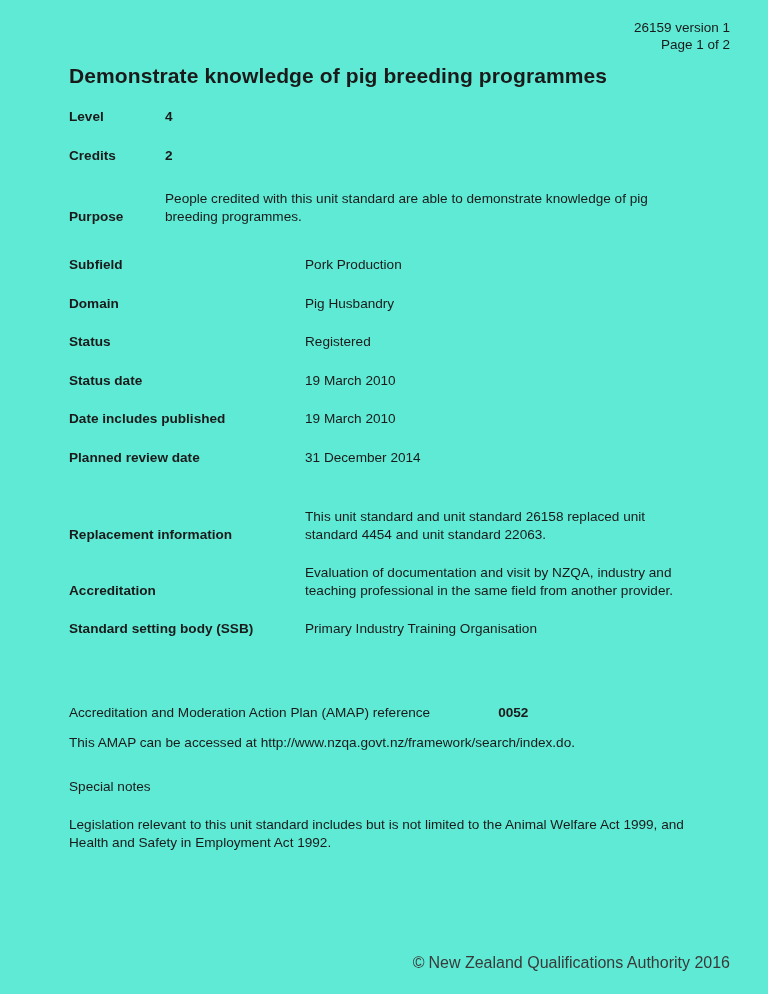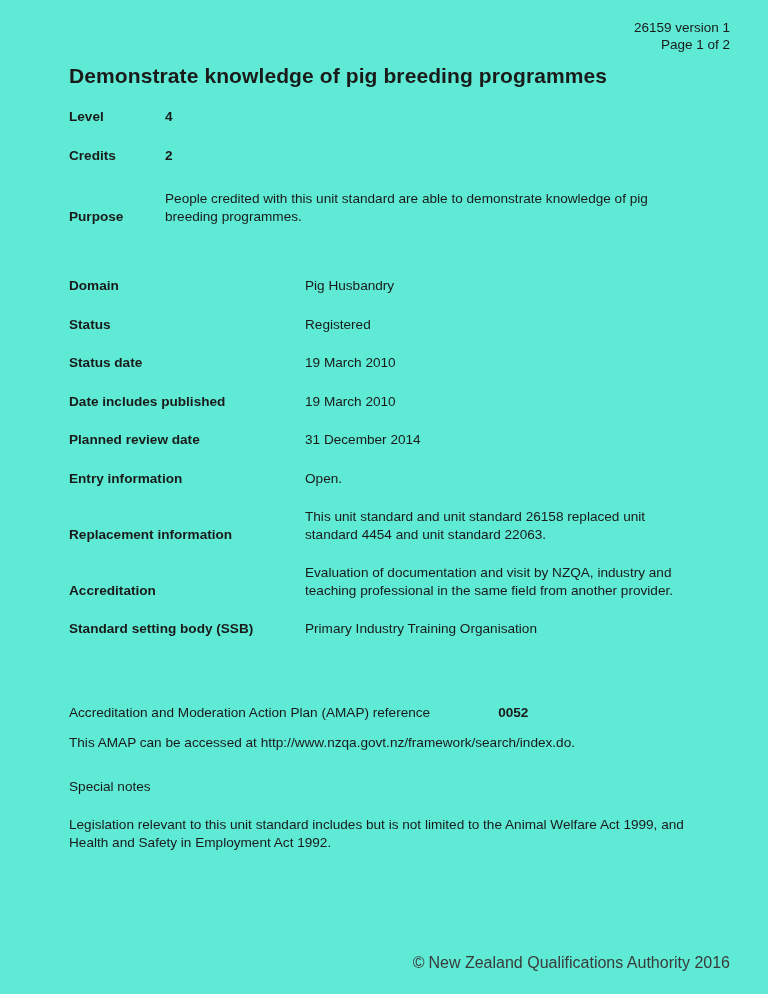--- a/index.html
+++ b/index.html
@@ -139,20 +139,24 @@
     </div>
     <div class="gap-lg"></div>
 
     <div class="row col-short">
       <span class="label">Purpose</span>
       <span class="value">People credited with this unit standard are able to demonstrate knowledge of pig breeding programmes.</span>
     </div>
     <div class="gap-xl"></div>
 
     <div id="detail-rows">
+        <div class="row col-wide">
+          <span class="label">Subfield</span>
+          <span class="value">Pork Production</span>
+        </div>
         <div class="gap-md"></div>
         <div class="row col-wide">
           <span class="label">Domain</span>
           <span class="value">Pig Husbandry</span>
         </div>
         <div class="gap-md"></div>
         <div class="row col-wide">
           <span class="label">Status</span>
           <span class="value">Registered</span>
         </div>
@@ -165,24 +169,20 @@
         <div class="row col-wide">
           <span class="label">Date includes published</span>
           <span class="value">19 March 2010</span>
         </div>
         <div class="gap-md"></div>
         <div class="row col-wide">
           <span class="label">Planned review date</span>
           <span class="value">31 December 2014</span>
         </div>
         <div class="gap-md"></div>
-        <div class="row col-wide">
-          <span class="label">Entry information</span>
-          <span class="value">Open.</span>
-        </div>
         <div class="gap-md"></div>
         <div class="row col-wide">
           <span class="label">Replacement information</span>
           <span class="value">This unit standard and unit standard 26158 replaced unit standard 4454 and unit standard 22063.</span>
         </div>
         <div class="gap-md"></div>
         <div class="row col-wide">
           <span class="label">Accreditation</span>
           <span class="value">Evaluation of documentation and visit by NZQA, industry and teaching professional in the same field from another provider.</span>
         </div>

